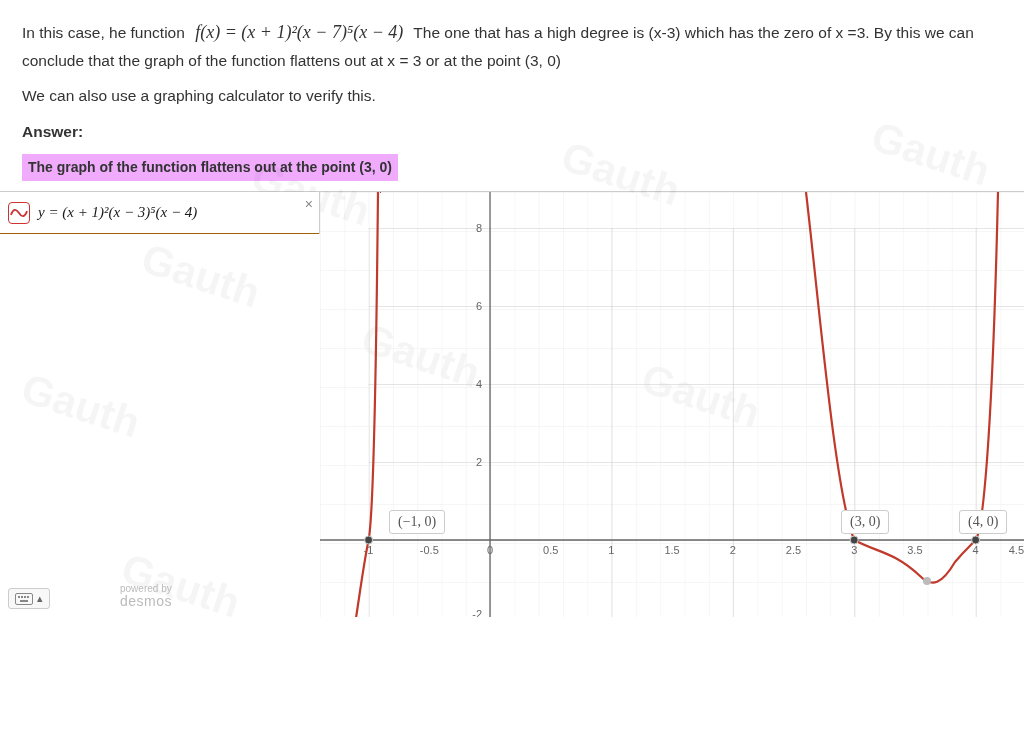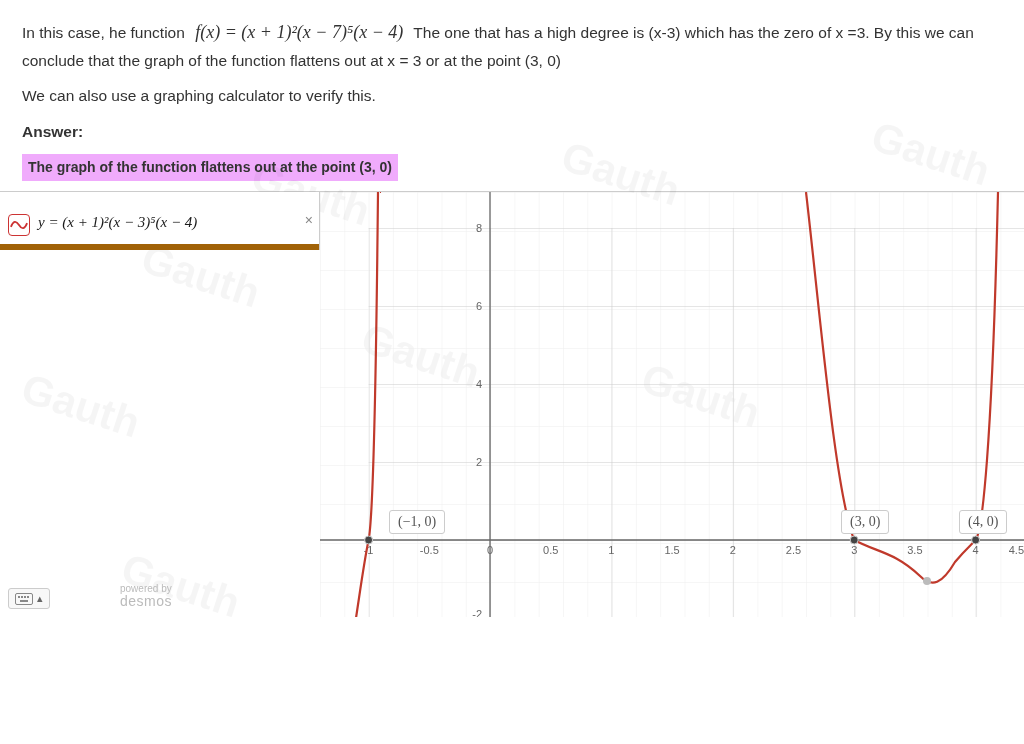--- a/index.html
+++ b/index.html
@@ -44,26 +44,25 @@
   position: absolute;
   left: 0;
   top: 0;
   width: 320px;
   background: #fff;
   border-right: 1px solid #ccc;
   z-index: 5;
 }
 .expr-row {
   display: flex;
-  align-items: flex-start;
-  border-bottom: 6px solid #a16207;
+  align-items: center;
+  border-bottom: 1px solid #a16207;
   padding: 6px 8px;
   position: relative;
   min-height: 42px;
-  margin-top: 16px;
 }
 .expr-icon {
   width: 22px; height: 22px;
   border: 1.5px solid #c33;
   border-radius: 4px;
   display: flex; align-items: center; justify-content: center;
   margin-right: 8px;
 }
 .expr-icon svg { width: 18px; height: 18px; }
 .expr-text {

